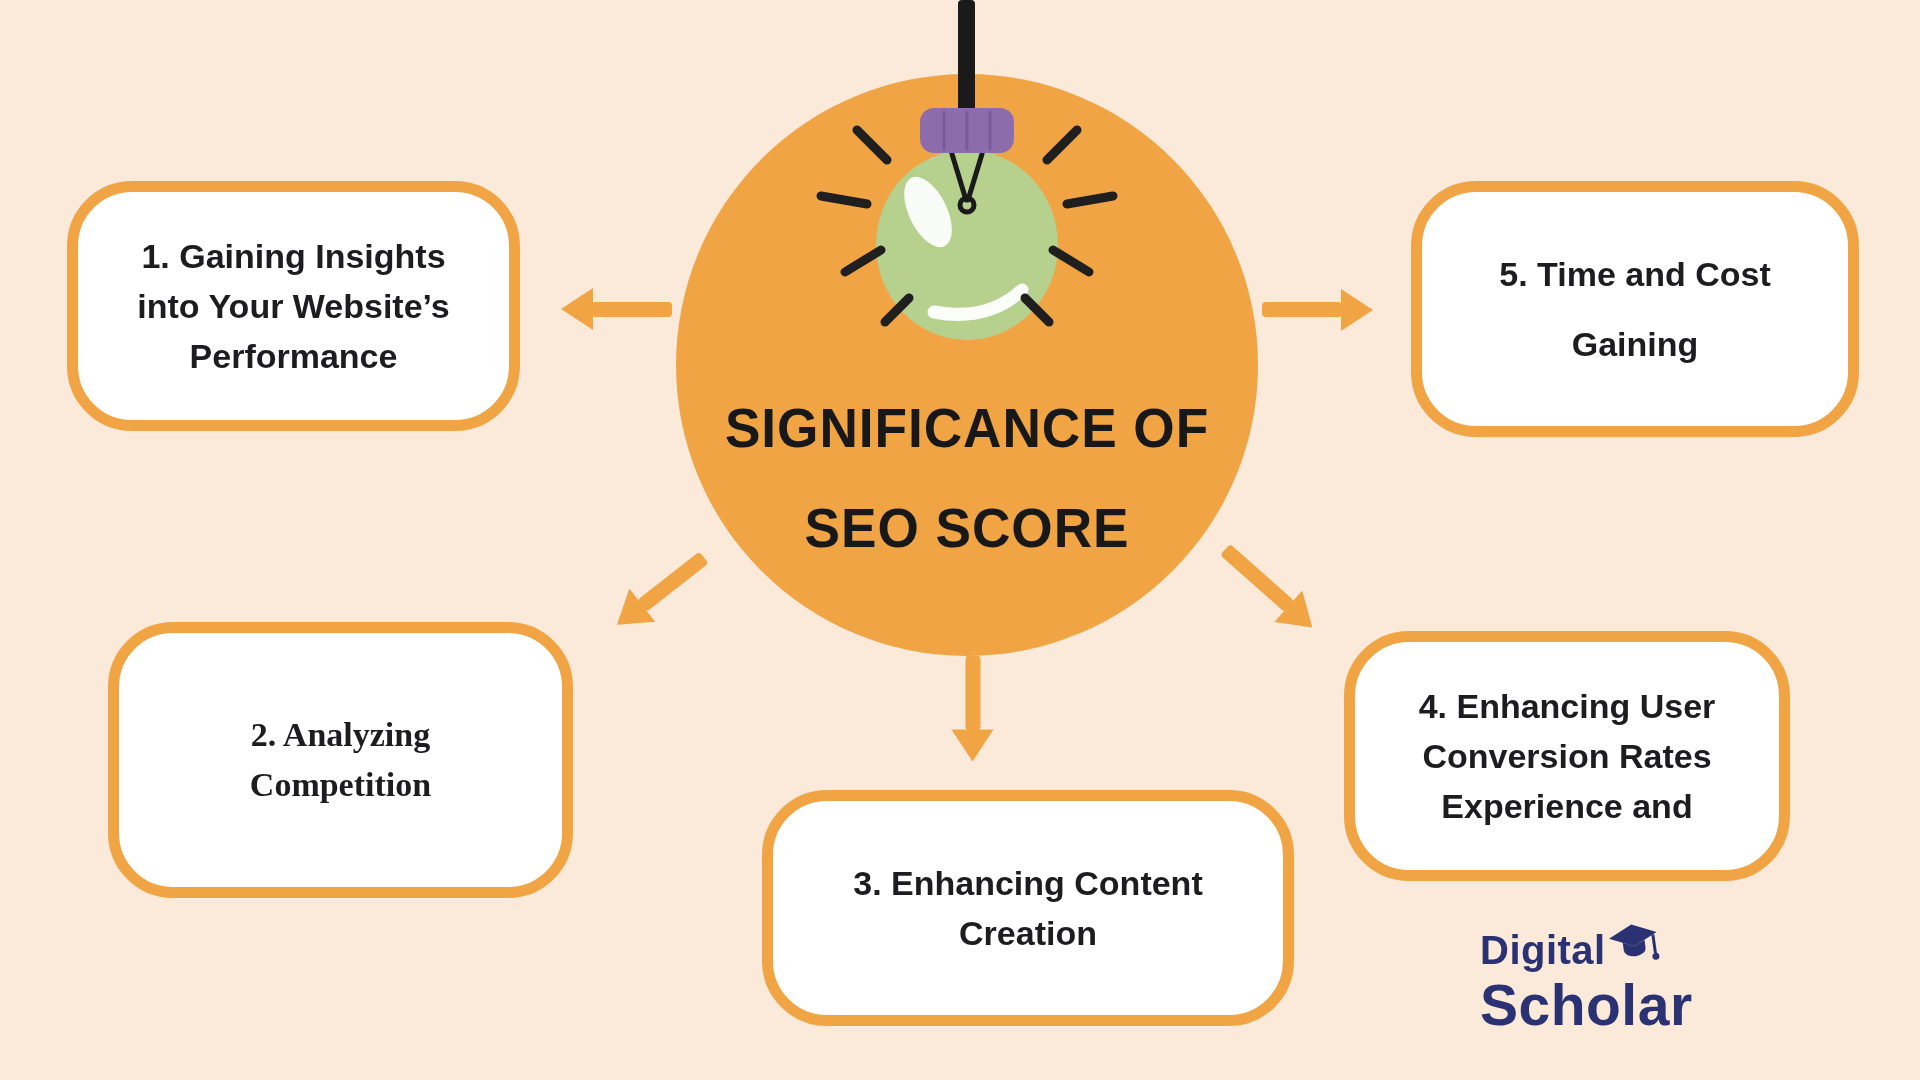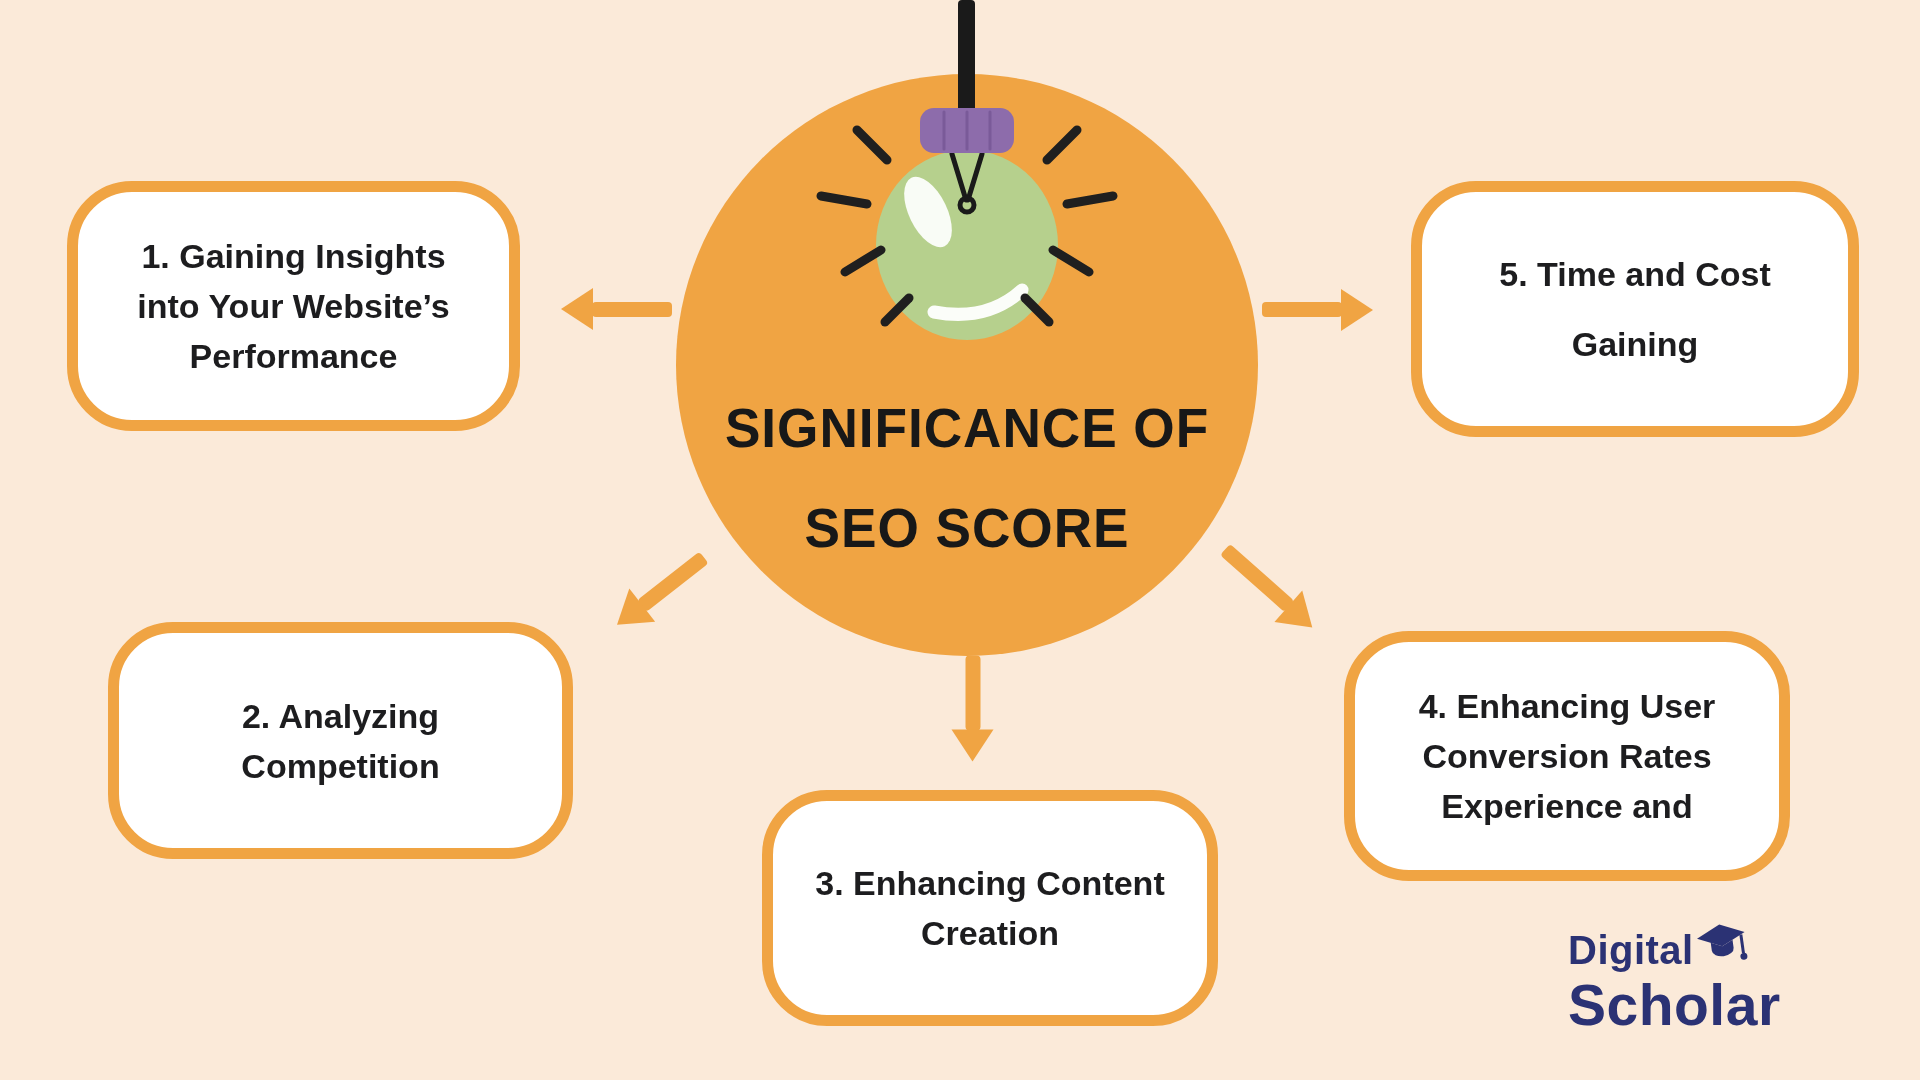--- a/index.html
+++ b/index.html
@@ -66,22 +66,22 @@
     justify-content: center;
     align-items: center;
     text-align: center;
     color: #1d1d1f;
     font-weight: bold;
     font-size: 34px;
     line-height: 50px;
     padding: 0 18px;
   }
   .node1 { left: 67px;   top: 181px; width: 453px; height: 250px; }
-  .node2 { left: 108px;  top: 622px; width: 465px; height: 237px; }
-  .node3 { left: 762px;  top: 790px; width: 456px; height: 236px; text-align: right; }
+  .node2 { left: 108px;  top: 622px; width: 465px; height: 276px; font-family: Liberation Serif, serif; }
+  .node3 { left: 762px;  top: 790px; width: 532px; height: 236px; text-align: right; }
   .node4 { left: 1344px; top: 598px; width: 446px; height: 250px; margin-top: 33px; }
   .node5 { left: 1411px; top: 181px; width: 448px; height: 256px; gap: 20px; }
 
   
   .arrow {
     position: absolute;
     height: 15px;
     border-radius: 4px;
     background: #f0a443;
     transform-origin: left center;
@@ -100,21 +100,21 @@
   }
   .arrow1 { left: 672px;  top: 302px; width: 80px; transform: rotate(180deg); }
   .arrow2 { left: 704px;  top: 550px; width: 79px; transform: rotate(142deg); }
   .arrow3 { left: 973px;  top: 648px; width: 75px; transform: rotate(90deg); }
   .arrow4 { left: 1225px; top: 542px; width: 86px; transform: rotate(41.5deg); }
   .arrow5 { left: 1262px; top: 302px; width: 80px; }
 
   
   .logo {
     position: absolute;
-    left: 1568px;
+    left: 1480px;
     top: 922px;
     width: 280px;
     color: #2b3274;
   }
   .logo-row1 {
     display: flex;
     align-items: flex-end;
     gap: 4px;
     font-weight: bold;
     font-size: 40px;

